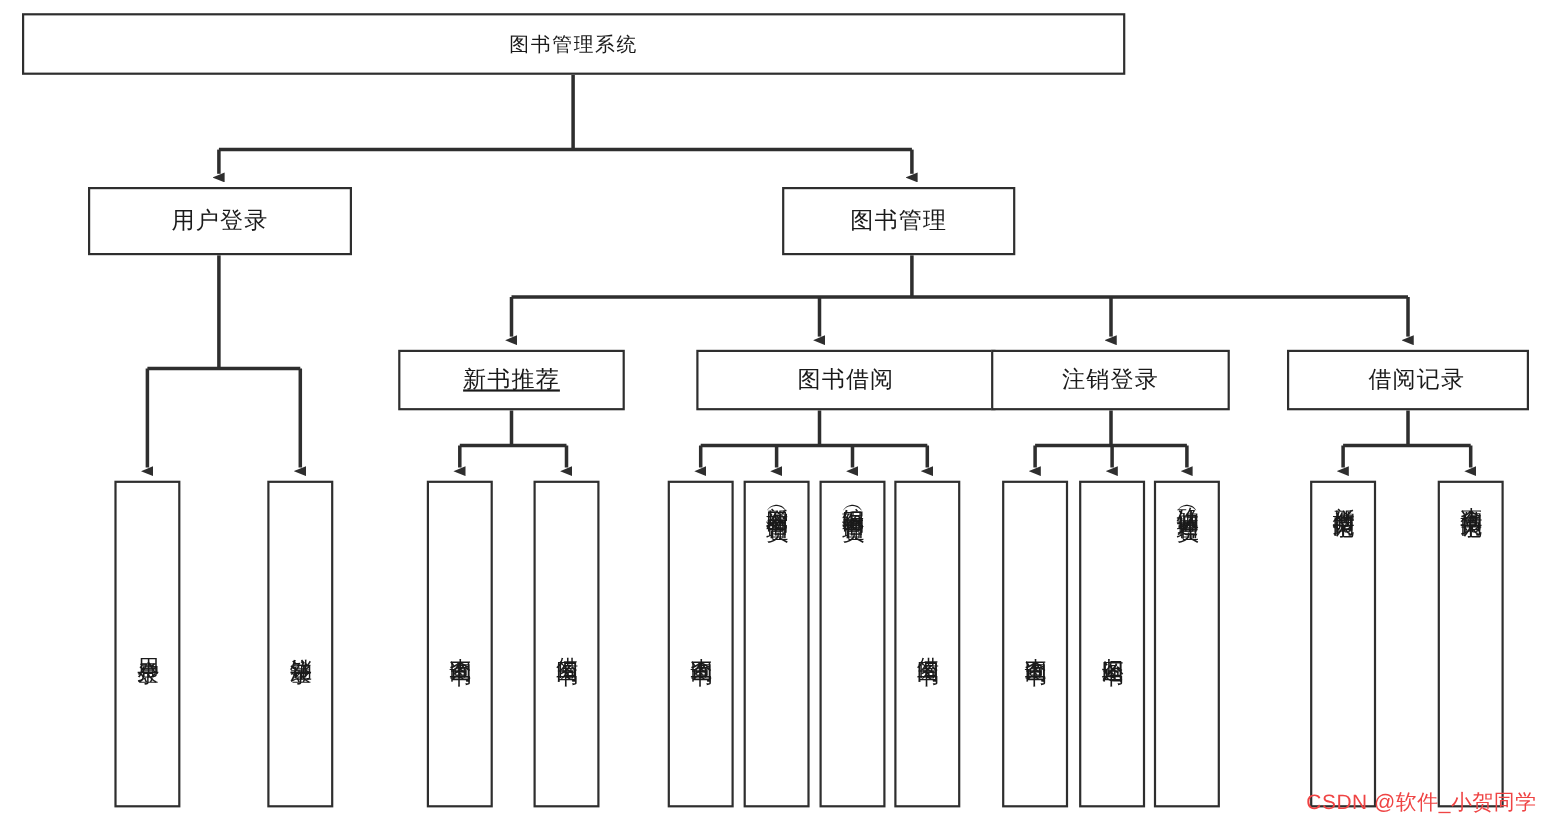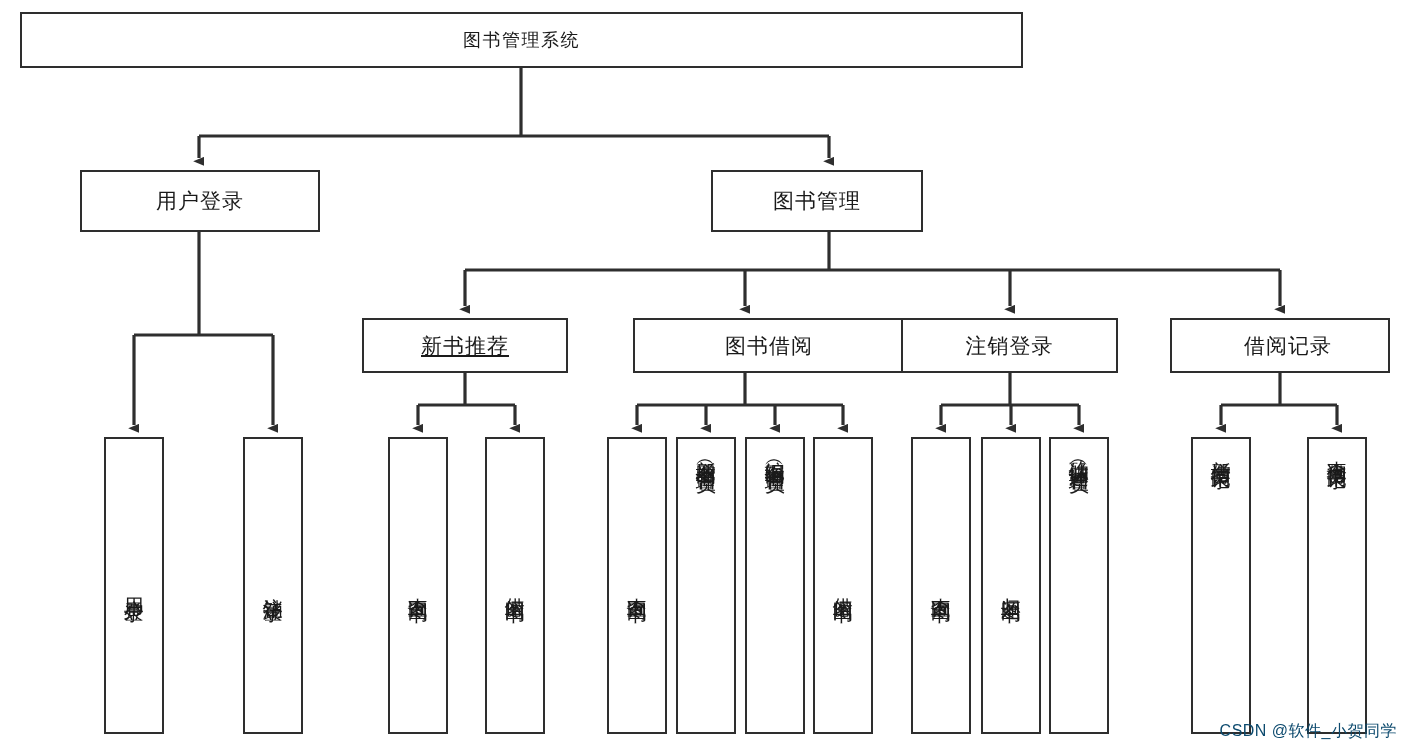--- a/index.html
+++ b/index.html
@@ -61,22 +61,22 @@
     letter-spacing: 2px;
   }
   .vtext.center {
     margin-top: auto;
     margin-bottom: auto;
   }
   #watermark {
     position: absolute;
     right: 8px;
     bottom: 5px;
-    font-size: 16px;
-    color: #0c4a6e;
+    font-size: 19px;
+    color: #ef4444;
     letter-spacing: 0.5px;
     white-space: nowrap;
   }
 </style>
 </head>
 <body>
 
 <div id="canvas">
 
   <svg id="edges" viewBox="0 0 1405 747" xmlns="http://www.w3.org/2000/svg">

